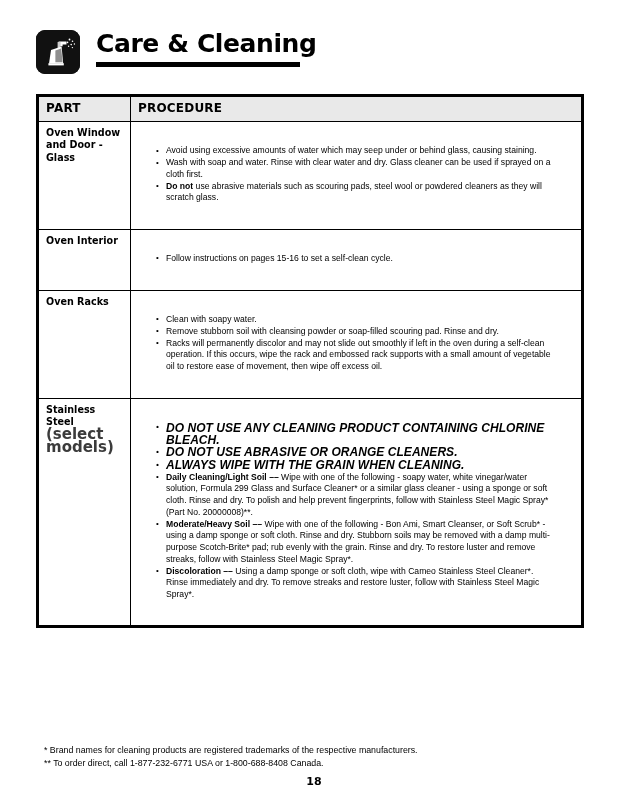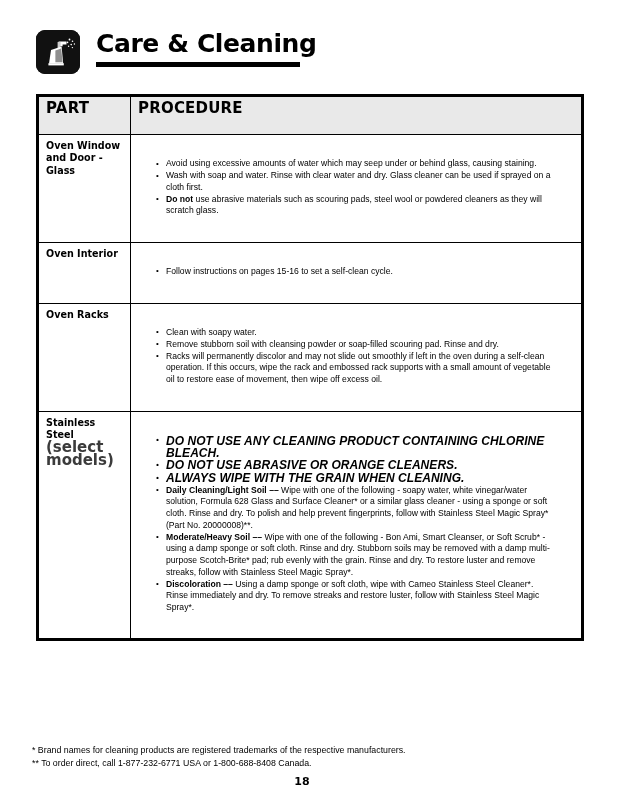--- a/index.html
+++ b/index.html
@@ -86,24 +86,24 @@
   .care-table td {
     border: 1px solid #000000;
     vertical-align: top;
     padding: 5px 6px 7px 7px;
     box-sizing: border-box;
   }
   .care-table thead th {
     background: #e9e9e9;
     font-family: "DejaVu Sans", sans-serif;
     font-weight: bold;
-    font-size: 15px;
+    font-size: 12px;
     line-height: 15px;
     text-align: left;
-    padding: 4px 6px 18px 7px;
+    padding: 4px 6px 5px 7px;
     letter-spacing: 0.2px;
   }
 
   .part-cell {
     font-family: "DejaVu Sans", sans-serif;
     font-weight: bold;
     font-size: 9.6px;
     line-height: 12.4px;
   }
   .part-sub {
@@ -160,21 +160,21 @@
     color: transparent;
     -webkit-text-stroke: 1.6px rgba(150,150,150,0.5);
     pointer-events: none;
     white-space: nowrap;
     user-select: none;
   }
 
   
   .doc-footer {
     position: absolute;
-    left: 32px;
+    left: 44px;
     top: 744px;
     width: 548px;
   }
   .foot-note {
     font-size: 8.8px;
     line-height: 13px;
     color: #000000;
   }
   .page-number {
     margin-top: 5px;
@@ -260,21 +260,21 @@
               </ul>
             </td>
           </tr>
           <tr>
             <td class="part-cell"><span>Stainless Steel</span><span class="part-sub">(select models)</span></td>
             <td class="proc-cell">
               <ul class="bullets">
                 <li class="caution"><span>DO NOT USE ANY CLEANING PRODUCT CONTAINING CHLORINE BLEACH.</span></li>
                 <li class="caution"><span>DO NOT USE ABRASIVE OR ORANGE CLEANERS.</span></li>
                 <li class="caution"><span>ALWAYS WIPE WITH THE GRAIN WHEN CLEANING.</span></li>
-                <li class="lead"><b>Daily Cleaning/Light Soil ––</b><span> Wipe with one of the following - soapy water, white vinegar/water solution, Formula 628 Glass and Surface Cleaner* or a similar glass cleaner - using a sponge or soft cloth. Rinse and dry. To polish and help prevent fingerprints, follow with Stainless Steel Magic Spray* (Part No. 20000008)**.</span></li>
+                <li class="lead"><b>Daily Cleaning/Light Soil ––</b><span> Wipe with one of the following - soapy water, white vinegar/water solution, Formula 299 Glass and Surface Cleaner* or a similar glass cleaner - using a sponge or soft cloth. Rinse and dry. To polish and help prevent fingerprints, follow with Stainless Steel Magic Spray* (Part No. 20000008)**.</span></li>
                 <li class="lead"><b>Moderate/Heavy Soil ––</b><span> Wipe with one of the following - Bon Ami, Smart Cleanser, or Soft Scrub* - using a damp sponge or soft cloth. Rinse and dry. Stubborn soils may be removed with a damp multi-purpose Scotch-Brite* pad; rub evenly with the grain. Rinse and dry. To restore luster and remove streaks, follow with Stainless Steel Magic Spray*.</span></li>
                 <li class="lead"><b>Discoloration ––</b><span> Using a damp sponge or soft cloth, wipe with Cameo Stainless Steel Cleaner*. Rinse immediately and dry. To remove streaks and restore luster, follow with Stainless Steel Magic Spray*.</span></li>
               </ul>
             </td>
           </tr>
         </tbody>
     </table>
   </div>
 
 

